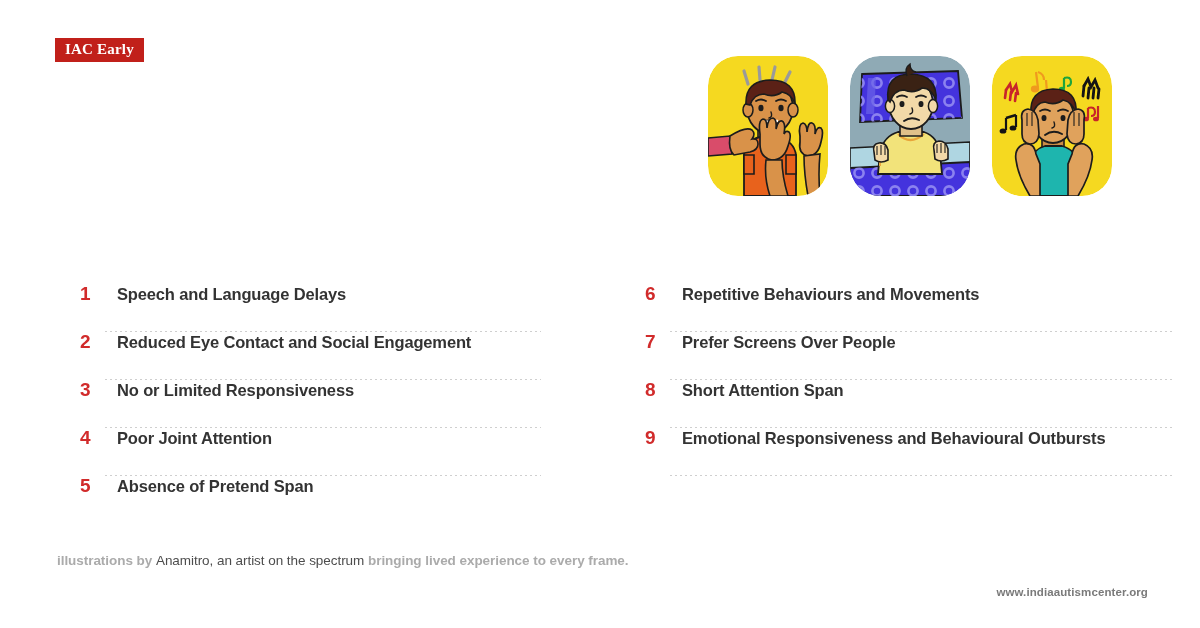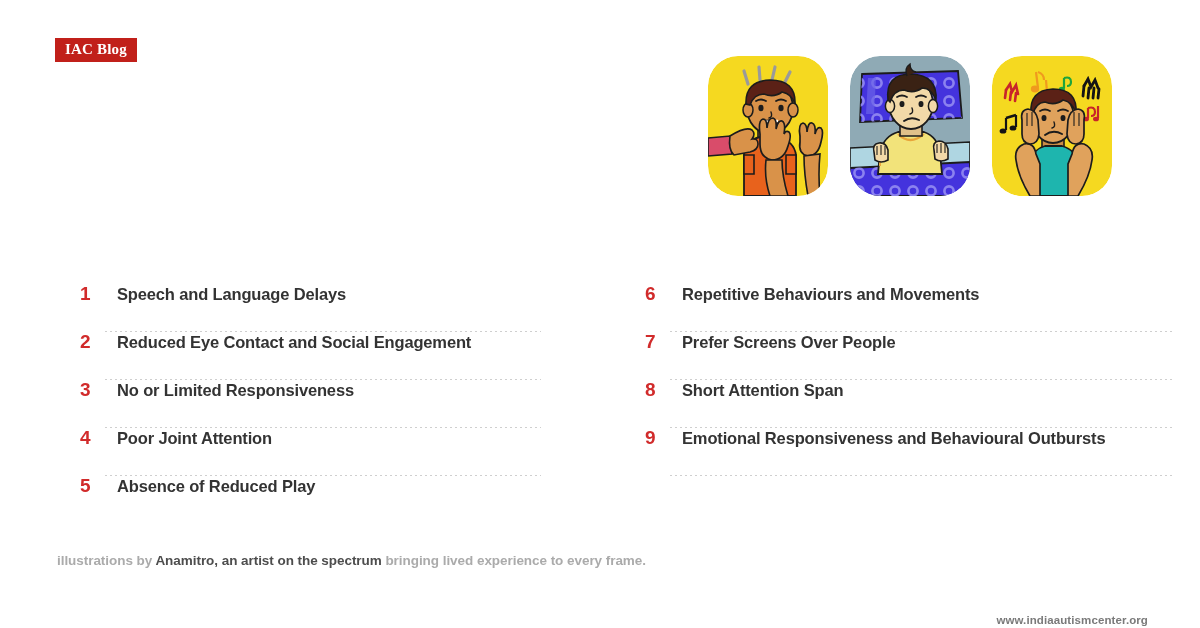--- a/index.html
+++ b/index.html
@@ -124,49 +124,48 @@
   .credit {
     position: absolute;
     left: 57px;
     top: 553px;
     font-size: 13.5px;
     color: #ababab;
     font-weight: bold;
     letter-spacing: -0.05px;
     white-space: nowrap;
   }
-  .credit .strong { color: #4d4d4d; font-weight: bold; }
+  .credit .strong { color: #4d4d4d; font-weight: normal; }
   .tagline {
     position: absolute;
     left: 57px;
     top: 574px;
     font-family: "Liberation Serif", serif;
     font-style: italic;
     font-size: 12.5px;
     color: #b8b8b8;
     white-space: nowrap;
   }
   .site-url {
     position: absolute;
     right: 52px;
     top: 586px;
     font-size: 11.5px;
     font-weight: bold;
     color: #7a7a7a;
     letter-spacing: 0.1px;
     white-space: nowrap;
-    margin-top: 28px;
   }
 </style>
 </head>
 <body>
 
 <div class="page">
 
-  <div class="badge">IAC Blog</div>
+  <div class="badge">IAC Early</div>
 
 
   <div class="cards">
 
     <div class="card">
       <svg viewBox="0 0 120 140" xmlns="http://www.w3.org/2000/svg">
         <rect x="0" y="0" width="120" height="140" rx="30" fill="#F5D920"></rect>
 
         <g stroke="#9A9A9A" stroke-width="3.2" stroke-linecap="round">
           <line x1="40" y1="28" x2="36" y2="15"></line>
@@ -358,21 +357,21 @@
         <span class="label">No or Limited Responsiveness</span>
       </div>
       <div class="divider"></div>
       <div class="row">
         <span class="num">4</span>
         <span class="label">Poor Joint Attention</span>
       </div>
       <div class="divider"></div>
       <div class="row">
         <span class="num">5</span>
-        <span class="label">Absence of Reduced Play</span>
+        <span class="label">Absence of Pretend Span</span>
       </div>
     </div>
 
     <div class="column right">
       <div class="row">
         <span class="num">6</span>
         <span class="label">Repetitive Behaviours and Movements</span>
       </div>
       <div class="divider"></div>
       <div class="row">

